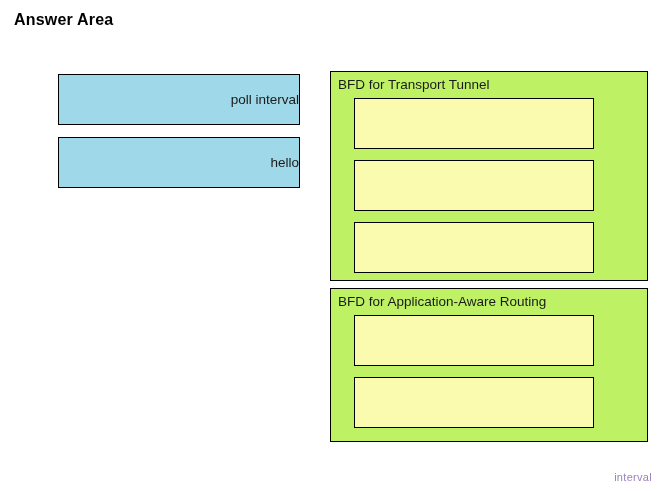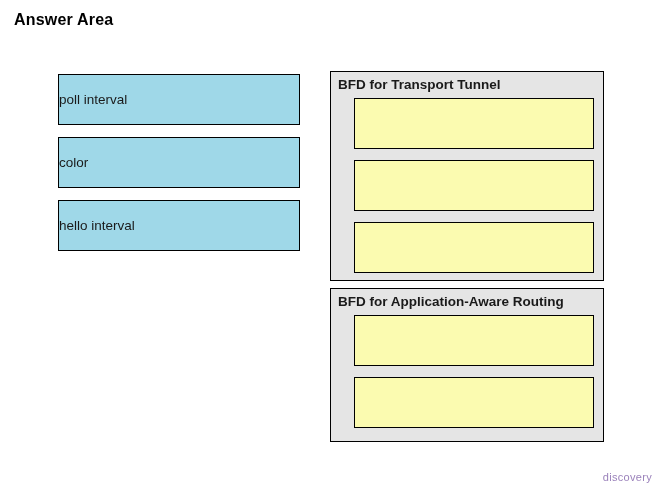--- a/index.html
+++ b/index.html
@@ -44,42 +44,41 @@
     width: 242px;
   }
   .option-tile {
     width: 242px;
     height: 51px;
     box-sizing: border-box;
     background: #9fd8e8;
     border: 1.6px solid #000000;
     display: flex;
     align-items: center;
-    justify-content: flex-start;
+    justify-content: flex-end;
     margin-bottom: 12px;
     cursor: move;
   }
   .option-tile-label {
     font-size: 13.5px;
     color: #1a1a1a;
     line-height: 1;
     text-align: center;
     white-space: nowrap;
   }
 
   
   .target-panel {
     position: absolute;
     left: 330px;
-    width: 274px;
+    width: 318px;
     box-sizing: border-box;
-    background: #e5e5e5;
+    background: #bef264;
     border: 1.6px solid #000000;
     padding: 0;
-    font-weight: bold;
   }
   #panel-transport-tunnel { top: 71px;  height: 210px; }
   #panel-aware-routing    { top: 288px; height: 154px; padding-left: 6px; }
 
   .panel-heading {
     position: absolute;
     left: 7px;
     top: 5px;
     font-size: 13.5px;
     color: #1a1a1a;
@@ -129,26 +128,23 @@
 
   <div id="page-title">Answer Area</div>
 
   <div id="options-column">
 
     <div class="option-tile">
       <span class="option-tile-label">poll interval</span>
     </div>
 
     <div class="option-tile">
-      <span class="option-tile-label">color</span>
+      <span class="option-tile-label">hello</span>
     </div>
 
-    <div class="option-tile">
-      <span class="option-tile-label">hello interval</span>
-    </div>
 
 
 
   </div>
 
   <div class="target-panel" id="panel-transport-tunnel">
 
     <div class="panel-heading">BFD for Transport Tunnel</div>
 
     <div class="slot-list">
@@ -171,15 +167,15 @@
     <div class="slot-list">
       <div class="drop-slot">
         <span class="drop-slot-label"></span>
       </div>
       <div class="drop-slot">
         <span class="drop-slot-label"></span>
       </div>
     </div>
   </div>
 
-  <div id="watermark">discovery</div>
+  <div id="watermark">interval</div>
 
 </div>
 
 </body></html>

